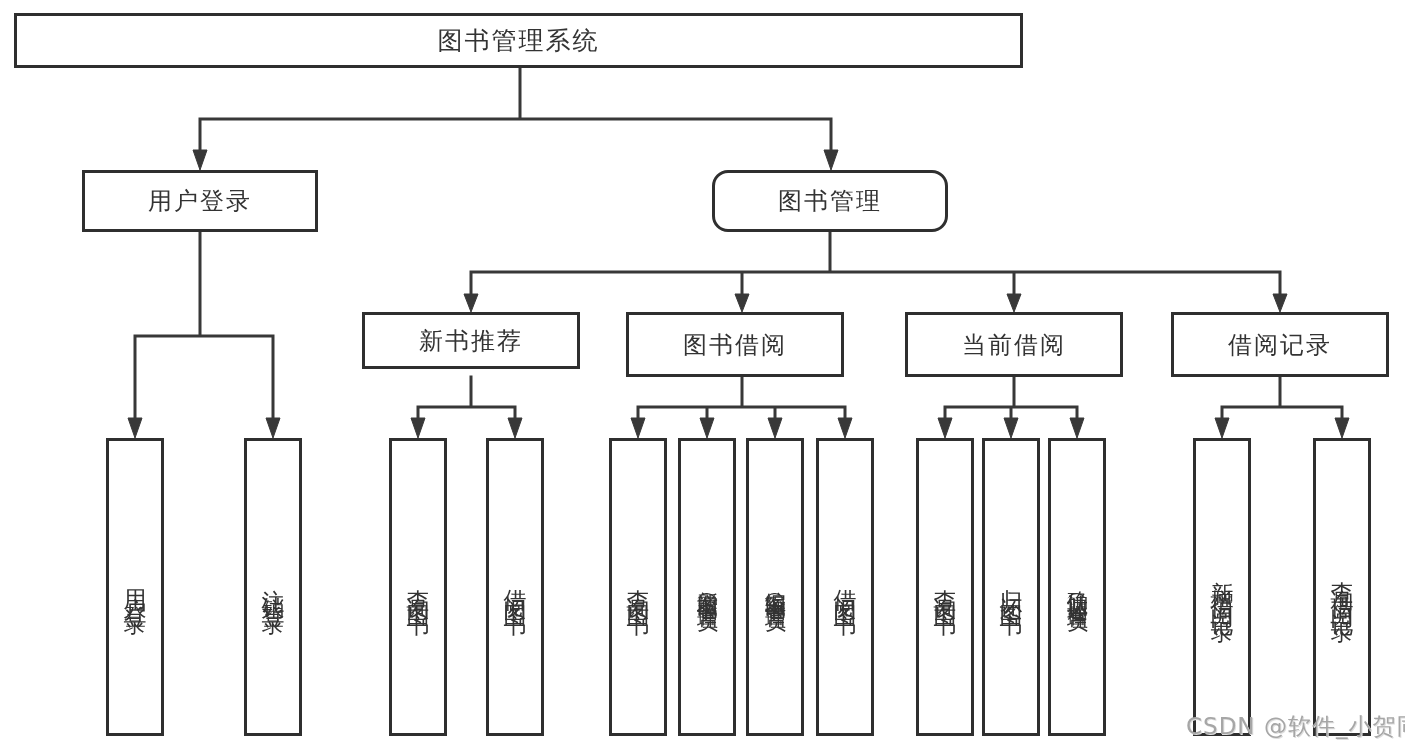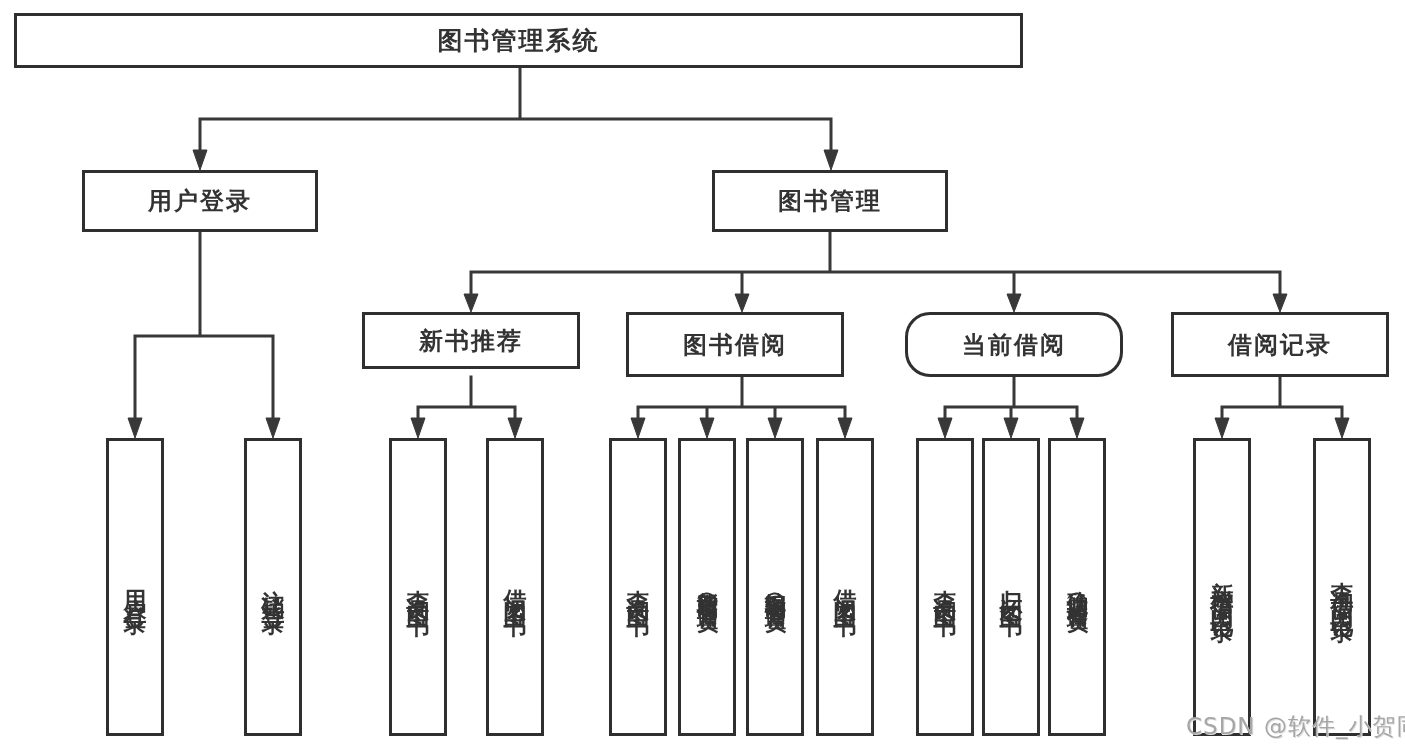--- a/index.html
+++ b/index.html
@@ -25,21 +25,20 @@
   .box {
     position: absolute;
     box-sizing: border-box;
     border: 3px solid var(--border);
     background: #ffffff;
     display: flex;
     align-items: center;
     justify-content: center;
     z-index: 1;
     color: var(--text);
-    font-weight: bold;
   }
   .hlabel {
     font-size: 24px;
     letter-spacing: 2px;
     white-space: nowrap;
     color: var(--text);
   }
   .rootlabel { font-size: 25px; }
   .vlabel {
     writing-mode: vertical-rl;
@@ -109,31 +108,31 @@
     </g>
   </svg>
 
   <div class="box" style="left:14px; top:13px; width:1009px; height:55px;">
     <span class="hlabel rootlabel">图书管理系统</span>
   </div>
 
   <div class="box" style="left:82px; top:170px; width:236px; height:62px;">
     <span class="hlabel">用户登录</span>
   </div>
-  <div class="box" style="left:712px; top:170px; width:236px; height:62px;">
+  <div class="box" style="left:712px; top:170px; width:236px; height:62px;border-radius:16px;">
     <span class="hlabel">图书管理</span>
   </div>
 
   <div class="box" style="left:362px; top:312px; width:218px; height:57px;">
     <span class="hlabel">新书推荐</span>
   </div>
   <div class="box" style="left:626px; top:312px; width:218px; height:65px;">
     <span class="hlabel">图书借阅</span>
   </div>
-  <div class="box" style="left:905px; top:312px; width:218px; height:65px;border-radius:25px;">
+  <div class="box" style="left:905px; top:312px; width:218px; height:65px;">
     <span class="hlabel">当前借阅</span>
   </div>
   <div class="box" style="left:1171px; top:312px; width:218px; height:65px;">
     <span class="hlabel">借阅记录</span>
   </div>
 
   <div class="box" style="left:106px; top:438px; width:58px; height:298px;">
     <span class="vlabel">用户登录</span>
   </div>
   <div class="box" style="left:244px; top:438px; width:58px; height:298px;">

